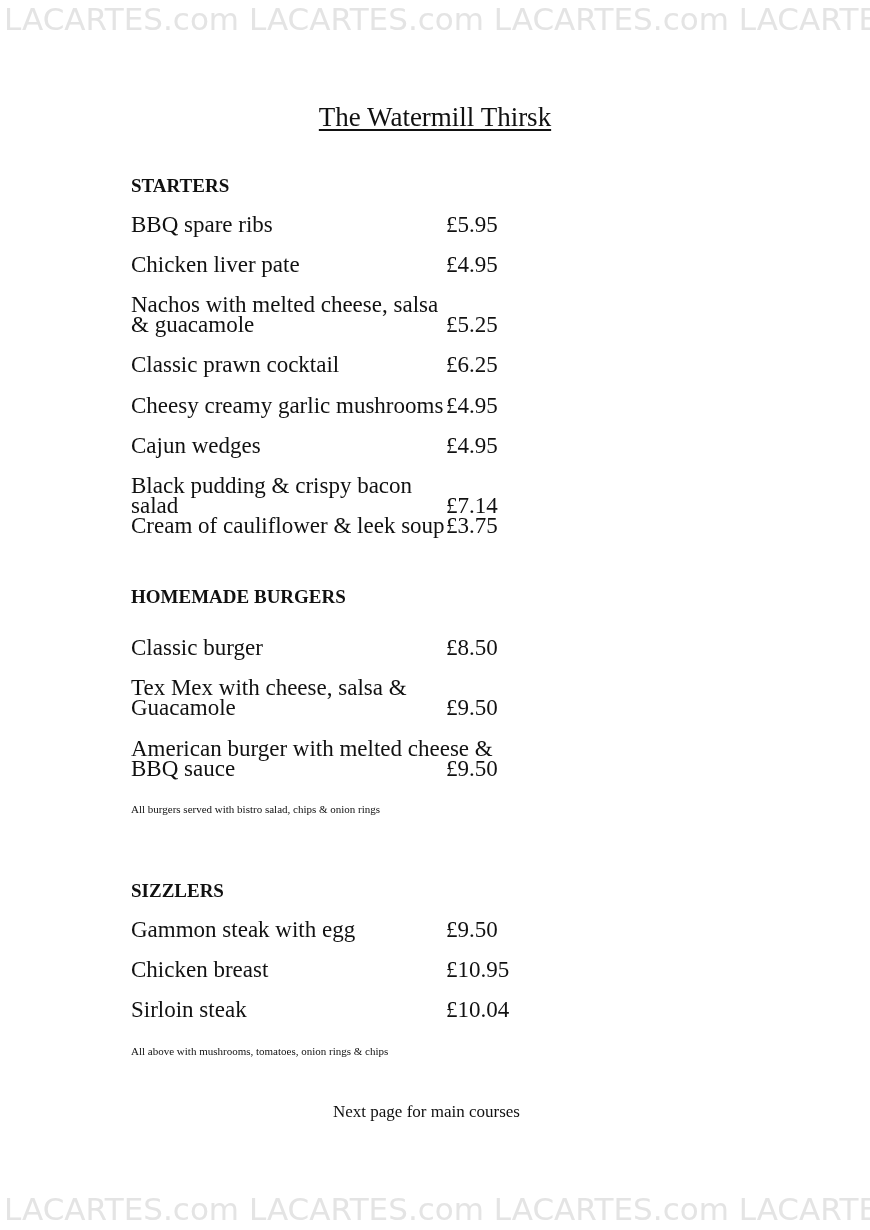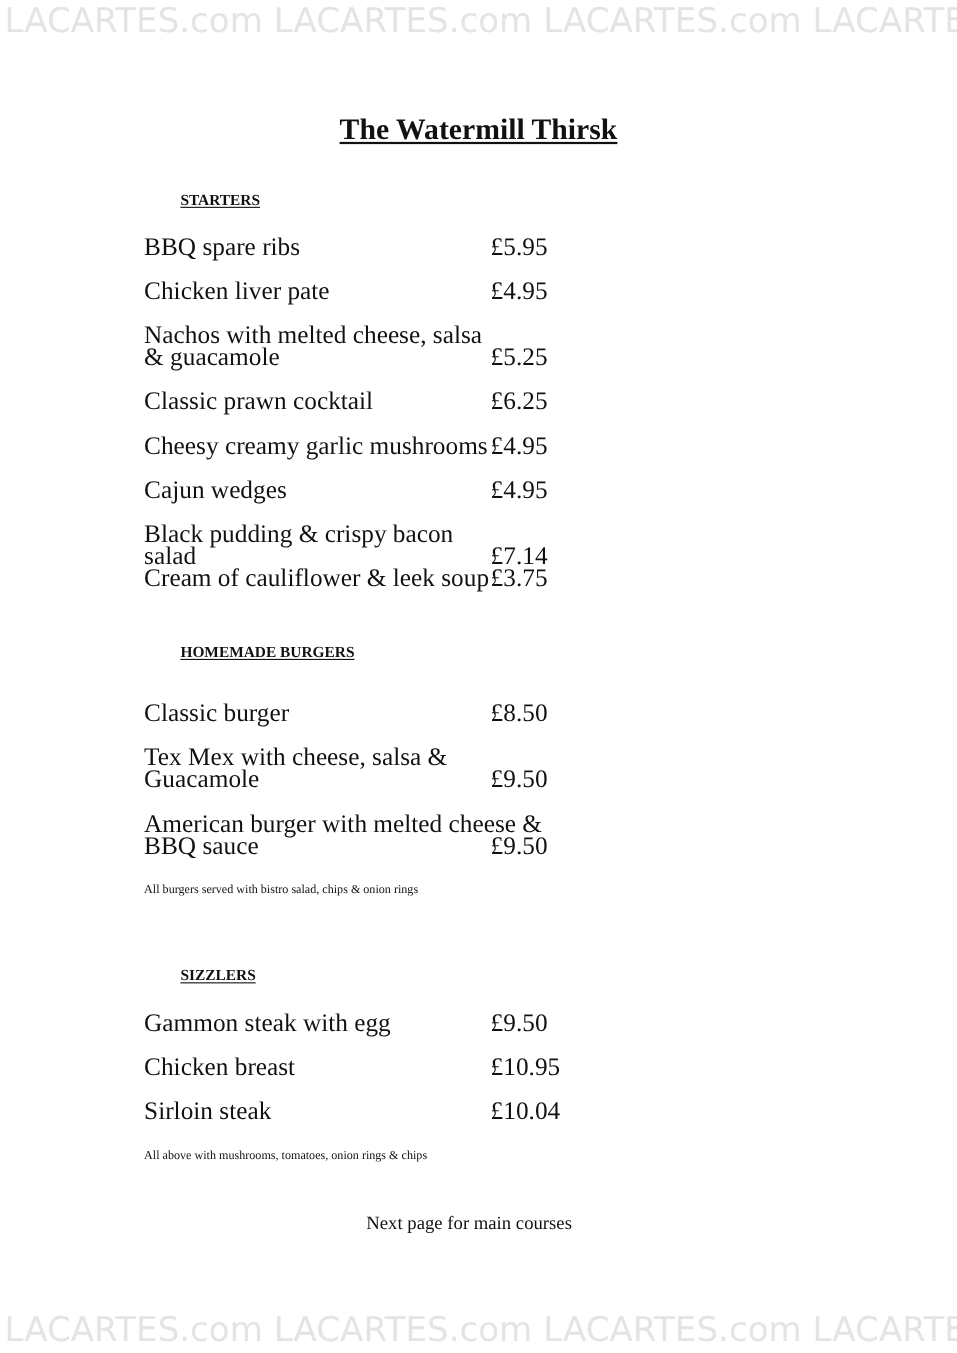--- a/index.html
+++ b/index.html
@@ -11,26 +11,26 @@
   .watermark {
     position: absolute; left: 0; width: 870px; white-space: nowrap;
     font-family: "DejaVu Sans", "Liberation Sans", sans-serif;
     font-size: 31px; color: #e4e4e4; letter-spacing: 0px;
     line-height: 36px; overflow: hidden;
   }
   .watermark.top { top: 1px; left: 4px; }
   .watermark.bottom { top: 1191px; left: 4px; }
   .title {
     position: absolute; top: 102px; left: 0; width: 870px; text-align: center;
-    font-weight: bold; font-size: 27px; text-decoration: underline;
+    font-weight: normal; font-size: 27px; text-decoration: underline;
     text-underline-offset: 3px;
   }
   .section-heading {
-    position: absolute; left: 131px; font-weight: bold; font-size: 14px;
-    text-decoration: underline; text-underline-offset: 2px; margin-left: 33px;
+    position: absolute; left: 131px; font-weight: bold; font-size: 19px;
+    text-underline-offset: 2px;
   }
   .item {
     position: absolute; left: 131px; width: 400px; font-size: 23px; line-height: 20px;
   }
   .item .name { display: inline-block; width: 314px; vertical-align: bottom; }
   .item .price { position: absolute; left: 315px; bottom: 0; text-align: right; }
   .note { position: absolute; left: 131px; font-size: 11px; line-height: 20px; }
   .footer-note {
     position: absolute; top: 1102px; left: 333px; font-weight: normal; font-size: 17px;
   }

